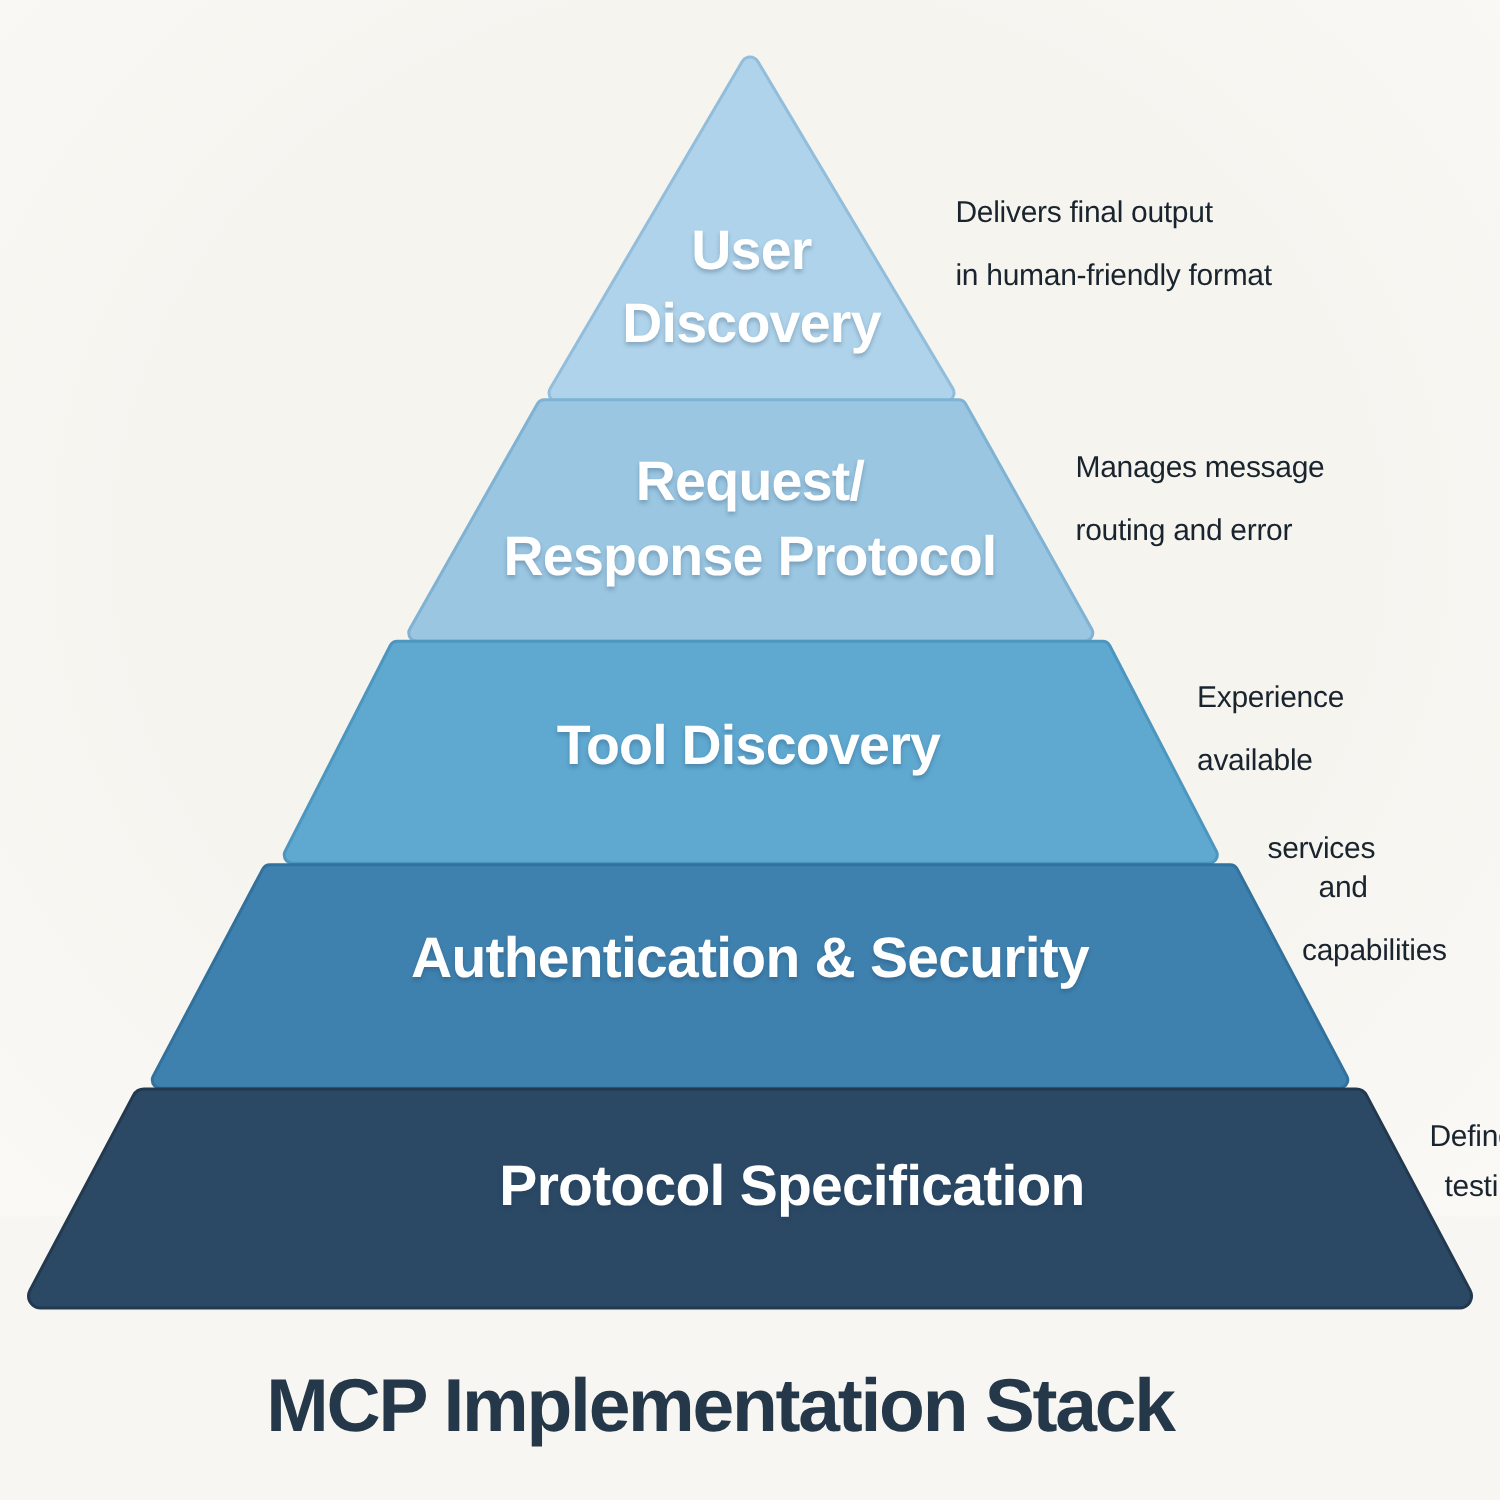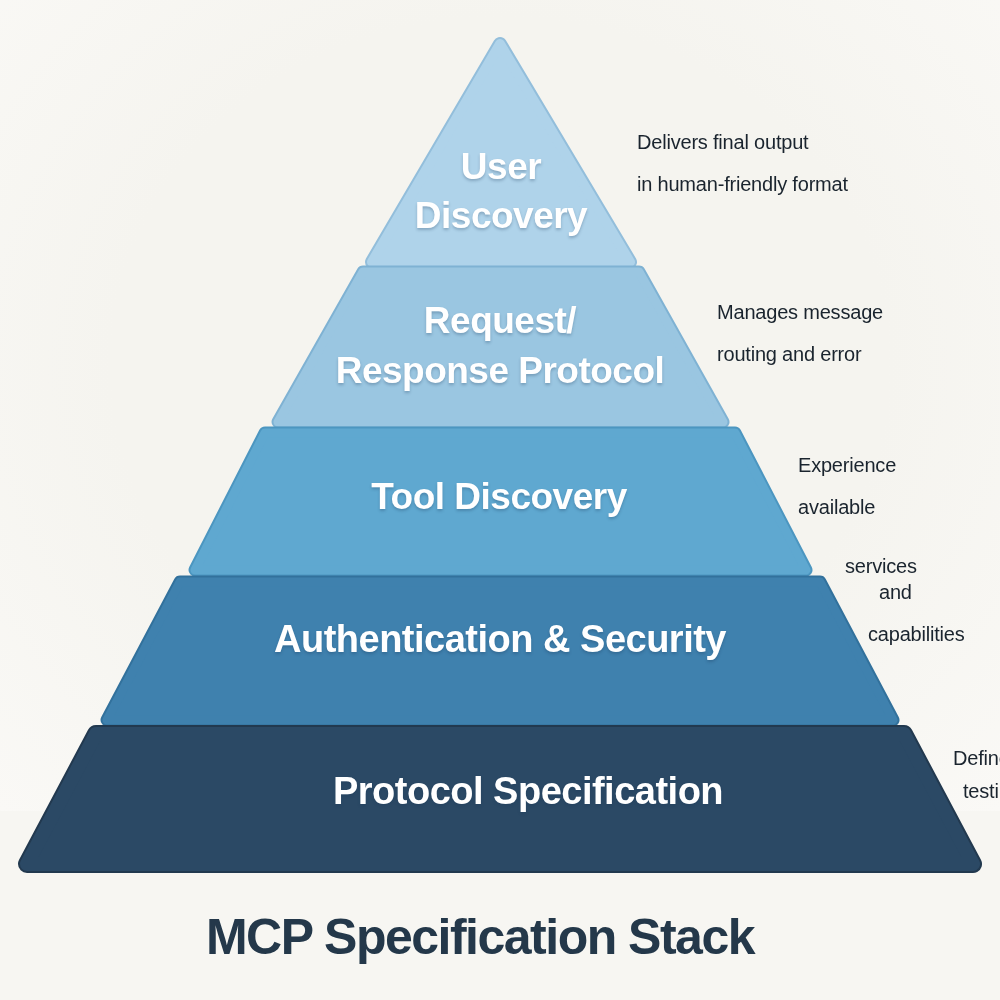--- a/index.html
+++ b/index.html
@@ -125,15 +125,15 @@
     <div>routing and error</div>
   </div>
   <div class="ann ann-3-0">Experience</div>
   <div class="ann ann-3-1">available</div>
   <div class="ann ann-3-2">services</div>
   <div class="ann ann-3-3">and</div>
   <div class="ann ann-3-4">capabilities</div>
   <div class="ann ann-5-0">Defines</div>
   <div class="ann ann-5-1">testing</div>
 
-  <div class="diagram-title">MCP Specification Stack</div>
+  <div class="diagram-title">MCP Implementation Stack</div>
 
 </div>
 
 </body></html>

